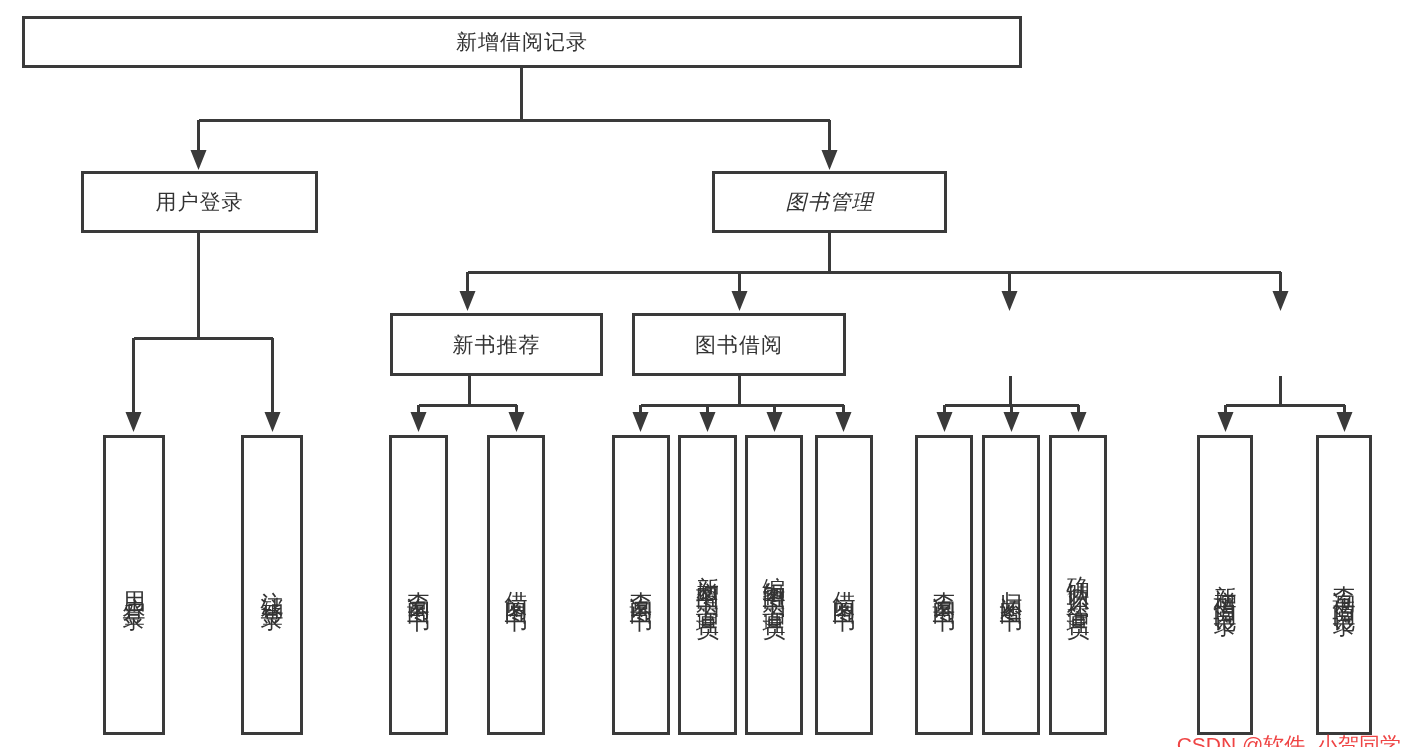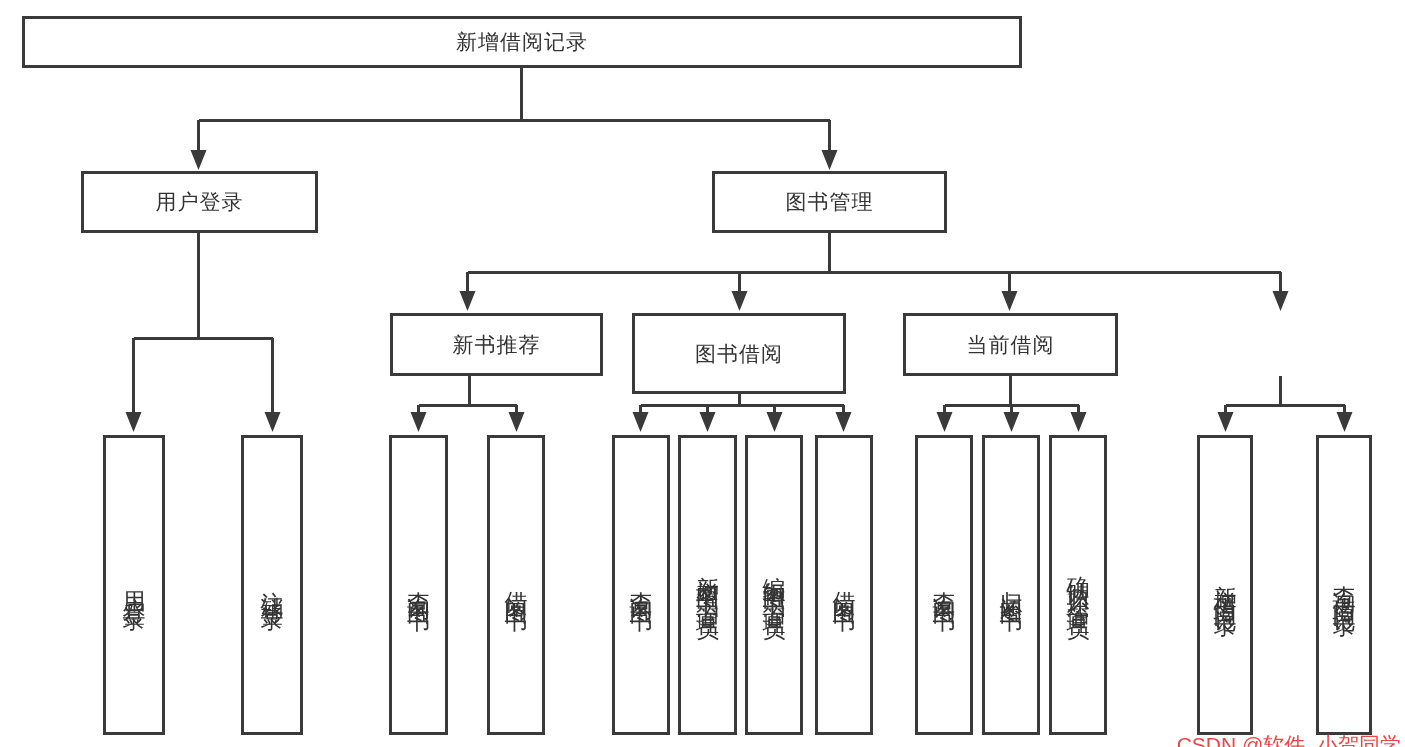--- a/index.html
+++ b/index.html
@@ -52,23 +52,23 @@
     top: 715px;
     font-size: 21px;
     color: #ef4444;
     z-index: 2;
     white-space: nowrap;
     margin-top: 16px;
   }
   
   #n-root      { left: 22px;  top: 16px;  width: 1000px; height: 52px; }
   #n-user      { left: 81px;  top: 171px; width: 237px;  height: 62px; }
-  #n-mgmt      { left: 712px; top: 171px; width: 235px;  height: 62px; }
+  #n-mgmt      { left: 712px; top: 171px; width: 235px;  height: 62px; font-style: italic; }
   #n-rec       { left: 363px; top: 313px; width: 213px;  height: 63px; margin-left: 27px; }
-  #n-borrow    { left: 632px; top: 313px; width: 214px;  height: 81px; }
+  #n-borrow    { left: 632px; top: 313px; width: 214px;  height: 63px; }
   #n-current   { left: 903px; top: 313px; width: 215px;  height: 63px; }
   #n-records   { left: 1175px;top: 313px; width: 211px;  height: 63px; }
   .leaf        { top: 435px; height: 300px; }
   #lf-0  { left: 103px;  width: 62px; }
   #lf-1  { left: 241px;  width: 62px; }
   #lf-2  { left: 389px;  width: 59px; }
   #lf-3  { left: 487px;  width: 58px; }
   #lf-4  { left: 612px;  width: 58px; }
   #lf-5  { left: 678px;  width: 59px; }
   #lf-6  { left: 745px;  width: 58px; }
@@ -118,23 +118,20 @@
   <div class="box" id="n-mgmt">
     <span class="hlabel">图书管理</span>
   </div>
 
   <div class="box" id="n-rec">
     <span class="hlabel">新书推荐</span>
   </div>
   <div class="box" id="n-borrow">
     <span class="hlabel">图书借阅</span>
   </div>
-  <div class="box" id="n-current">
-    <span class="hlabel">当前借阅</span>
-  </div>
 
   <div class="box leaf" id="lf-0">
     <span class="vlabel">用户登录</span>
   </div>
   <div class="box leaf" id="lf-1">
     <span class="vlabel">注销登录</span>
   </div>
   <div class="box leaf" id="lf-2">
     <span class="vlabel">查询图书</span>
   </div>

